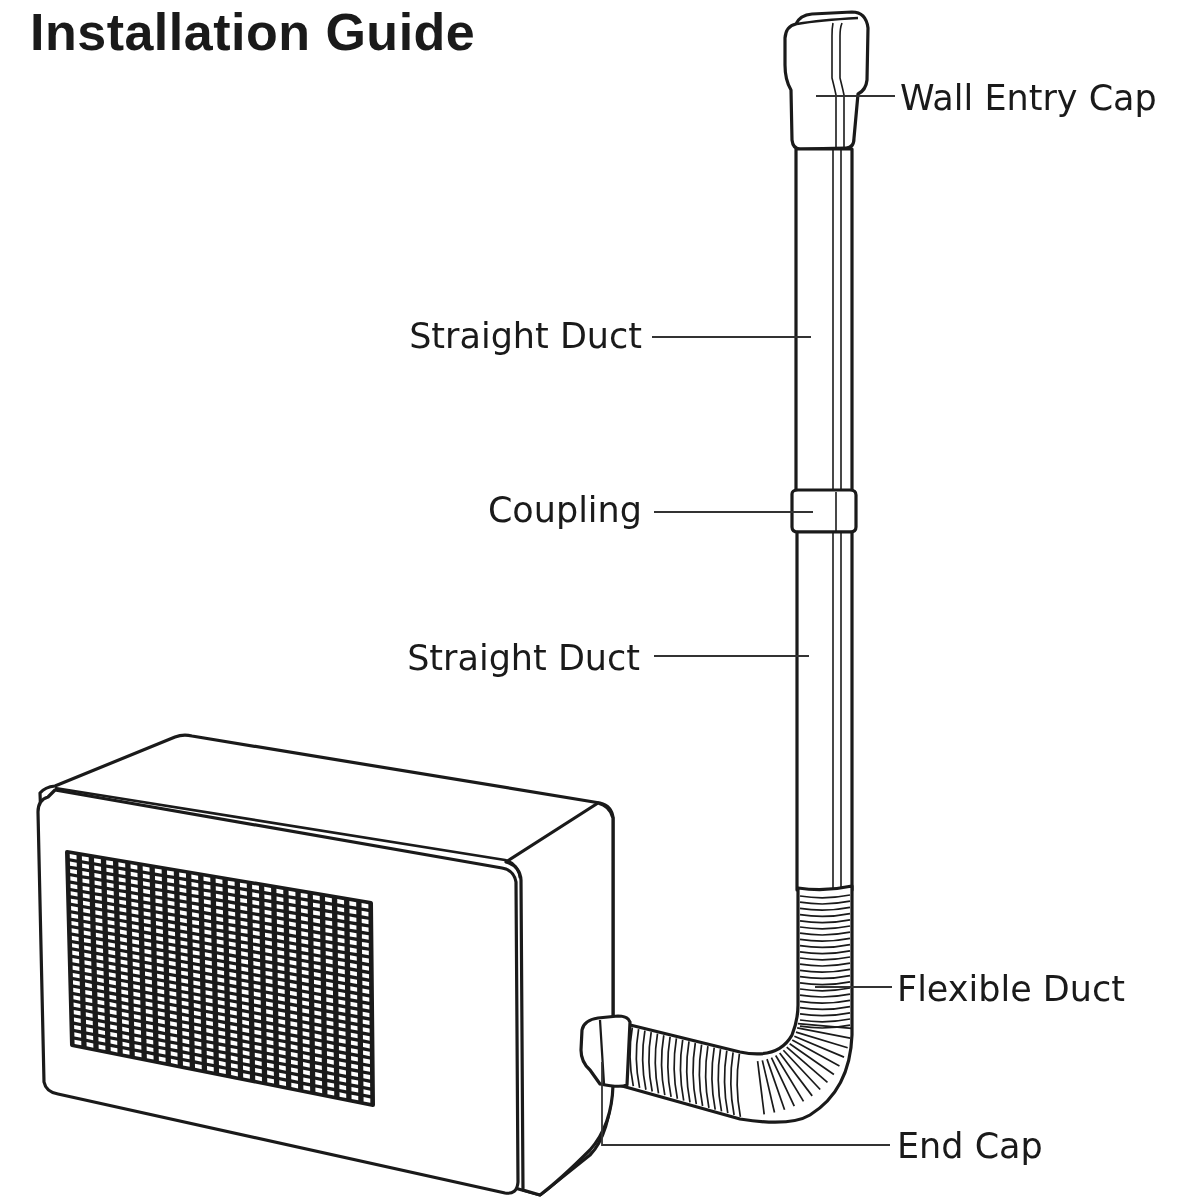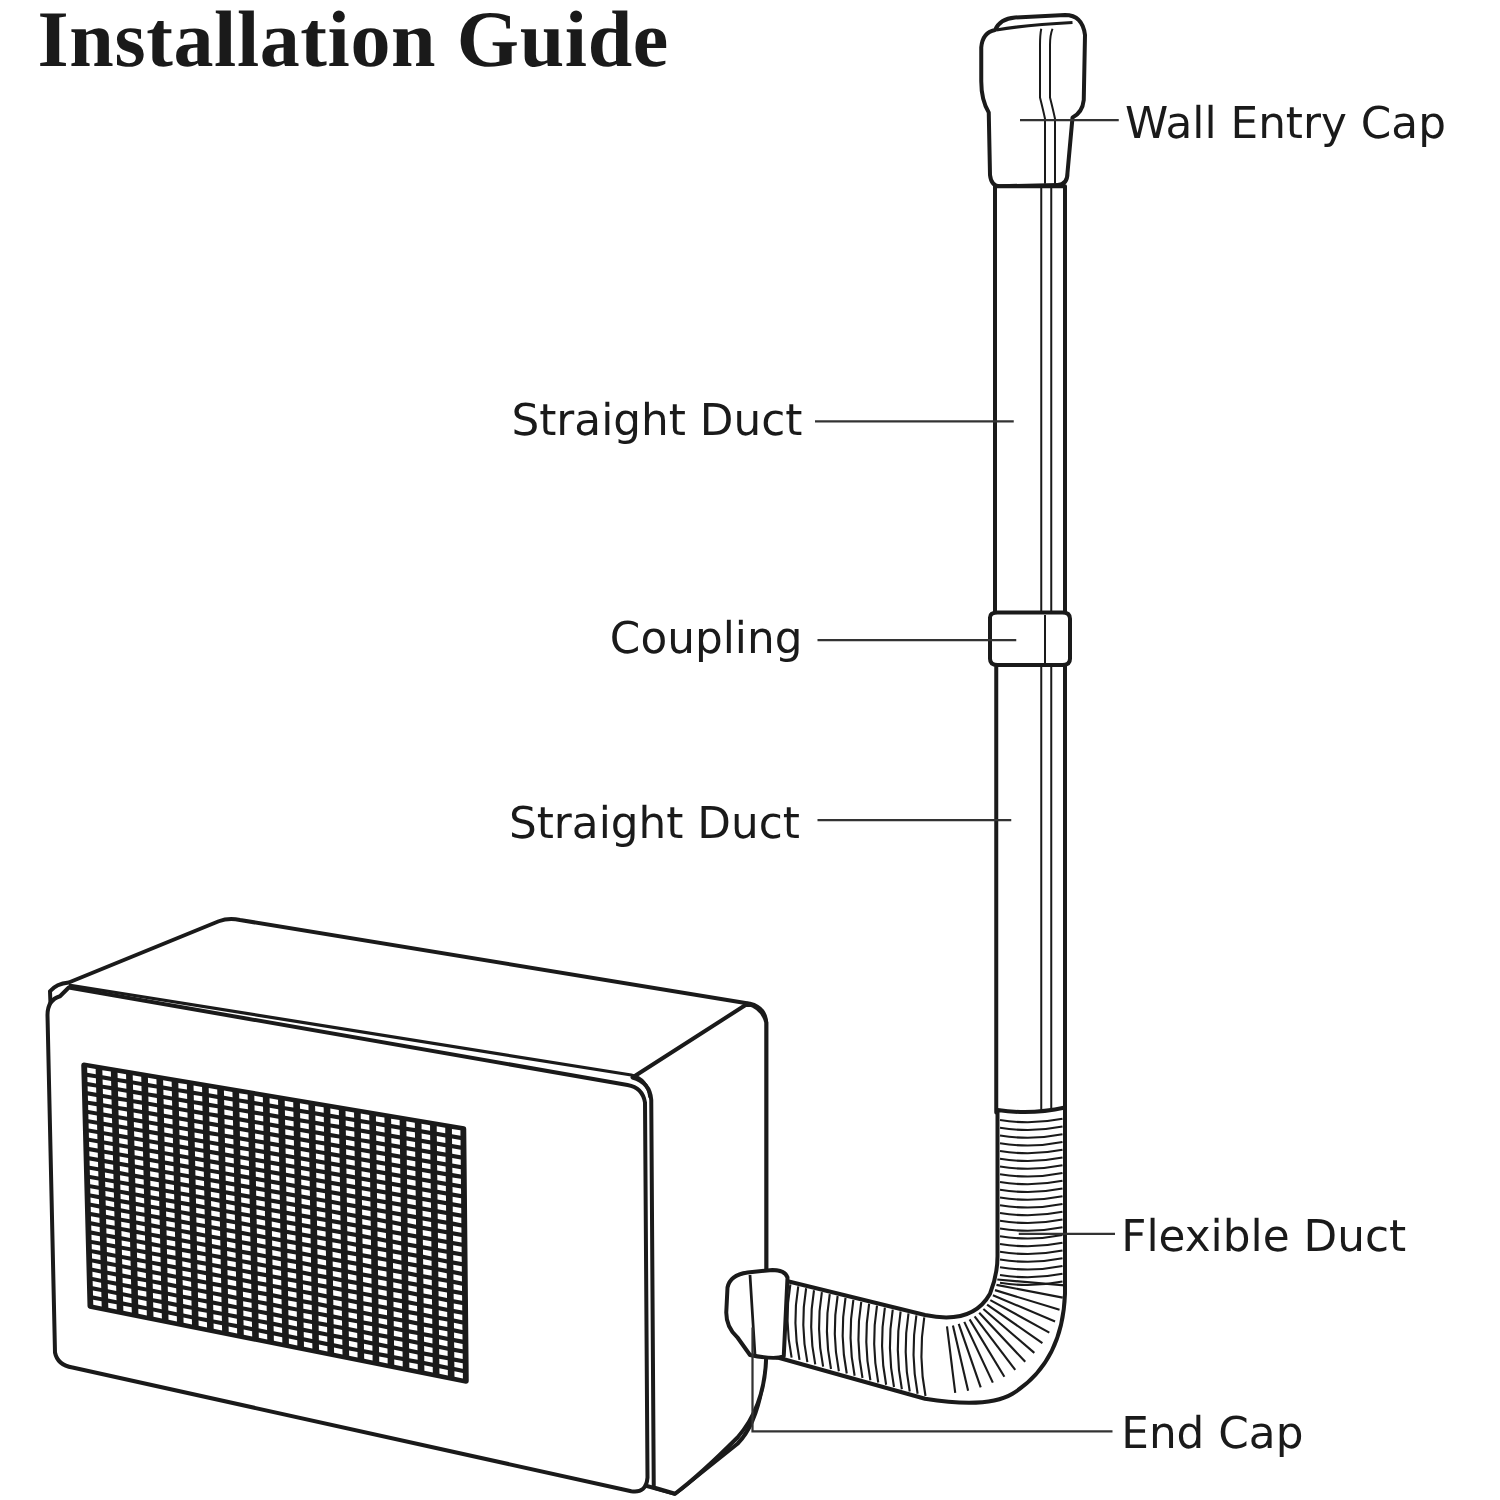--- a/index.html
+++ b/index.html
@@ -1,20 +1,20 @@
 <!DOCTYPE html>
 <html><head>
 <meta charset="utf-8">
 <style>
   html, body { margin: 0; padding: 0; background: #ffffff; }
   body { width: 1200px; height: 1200px; position: relative; overflow: hidden; font-family: "DejaVu Sans", sans-serif; }
   #title {
     position: absolute; left: 30px; top: 2px; margin: 0;
-    font-family: Liberation Serif, serif; font-weight: bold;
-    font-size: 64px; letter-spacing: 0.5px; color: #1a1a1a; line-height: 60px;
+    font-family: Liberation Sans, sans-serif; font-weight: bold;
+    font-size: 52px; letter-spacing: 0.5px; color: #1a1a1a; line-height: 60px;
   }
   svg#diagram { position: absolute; left: 0; top: 0; }
   .lbl { font-family: "DejaVu Sans", sans-serif; font-size: 35px; fill: #1a1a1a; }
   .stroke { fill: #ffffff; stroke: #1a1a1a; stroke-width: 3.2; stroke-linejoin: round; stroke-linecap: round; }
   .thin { fill: none; stroke: #1a1a1a; stroke-width: 1.6; }
   .leader { fill: none; stroke: #333333; stroke-width: 1.8; }
   .rib { fill: none; stroke: #1a1a1a; stroke-width: 1.7; }
 </style>
 </head>
 <body>

